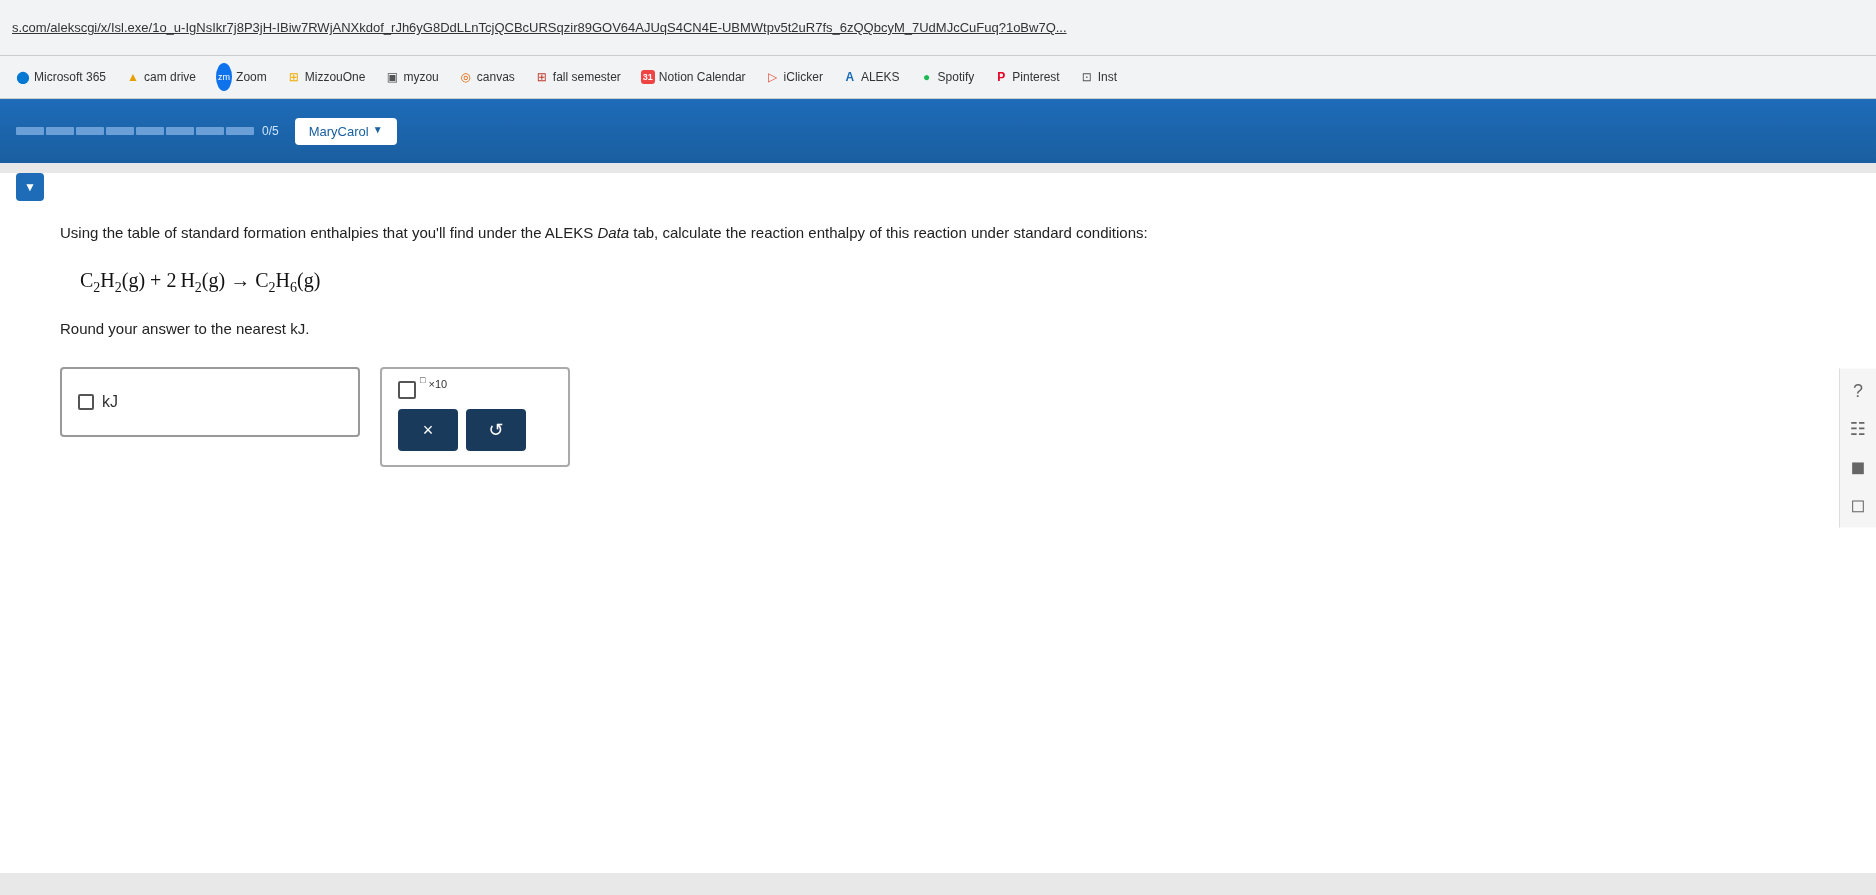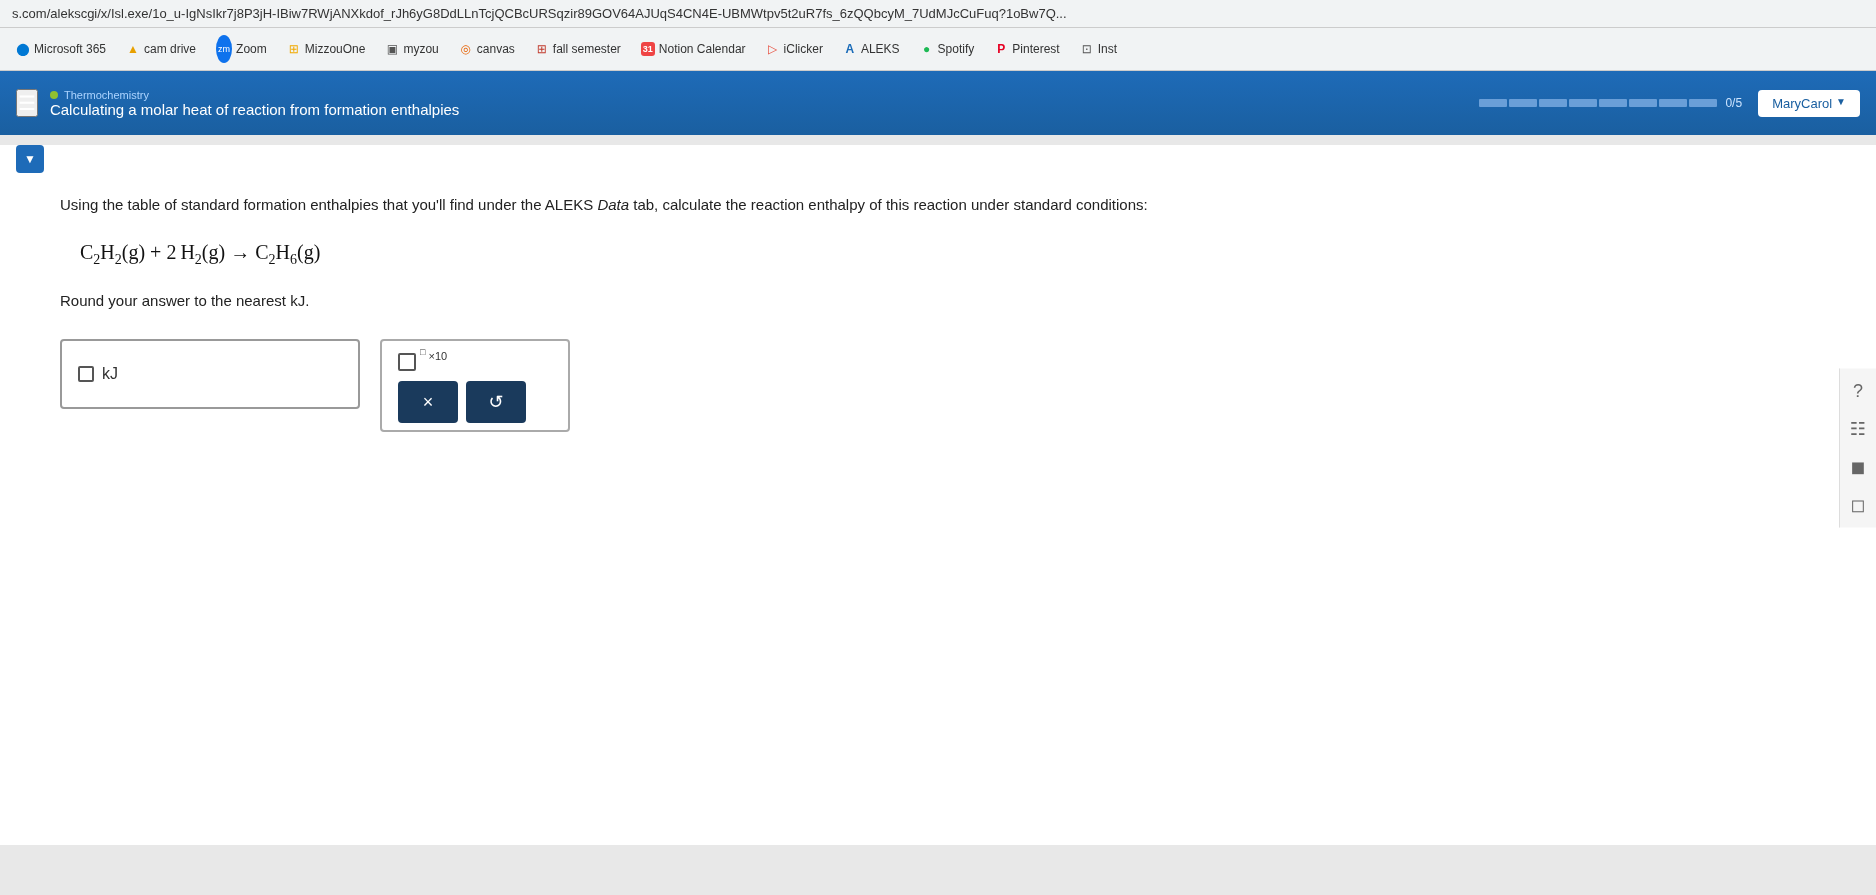--- a/index.html
+++ b/index.html
@@ -8,26 +8,27 @@
       background: #e8e8e8;
       width: 1876px;
       min-height: 895px;
       overflow-x: hidden;
     }
 
     
     .address-bar {
       background: #f1f3f4;
       border-bottom: 1px solid #ccc;
-      padding: 6px 12px;
+      padding: 20px 12px;
       font-size: 13px;
       color: #333;
       white-space: nowrap;
       overflow: hidden;
       text-overflow: ellipsis;
+      text-decoration: underline;
     }
 
     
     .bookmarks-bar {
       background: #f1f3f4;
       border-bottom: 1px solid #ccc;
       padding: 4px 8px;
       display: flex;
       align-items: center;
       gap: 4px;
@@ -216,21 +217,21 @@
     .unit-label {
       font-size: 16px;
       color: #333;
       font-weight: normal;
     }
 
     
     .sci-notation-panel {
       border: 2px solid #aaa;
       border-radius: 4px;
-      padding: 10px 16px 7px;
+      padding: 10px 16px 14px;
       background: white;
       display: flex;
       flex-direction: column;
       gap: 10px;
       min-width: 190px;
     }
     .sci-notation-top {
       display: flex;
       align-items: flex-start;
       gap: 4px;
@@ -344,32 +345,20 @@
     <span class="bookmark-icon" style="color:#E60023;font-weight:bold;">P</span>
     <span>Pinterest</span>
   </div>
   <div class="bookmark-item">
     <span class="bookmark-icon" style="color:#555;">⊡</span>
     <span>Inst</span>
   </div>
 </div>
 
 <div class="aleks-header">
-  <div class="aleks-header-left">
-    <button class="hamburger-icon">
-      <span>☰</span>
-    </button>
-    <div class="header-title">
-      <div style="display:flex;align-items:center;gap:6px;">
-        <span style="width:8px;height:8px;background:#90c030;border-radius:50%;display:inline-block;"></span>
-        <span class="header-subtitle">Thermochemistry</span>
-      </div>
-      <span class="header-main-title">Calculating a molar heat of reaction from formation enthalpies</span>
-    </div>
-  </div>
   <div class="header-right">
     <div class="progress-bar-container">
       <div class="progress-bar-track">
         <div class="progress-segment"></div>
         <div class="progress-segment"></div>
         <div class="progress-segment"></div>
         <div class="progress-segment"></div>
         <div class="progress-segment"></div>
         <div class="progress-segment"></div>
         <div class="progress-segment"></div>

